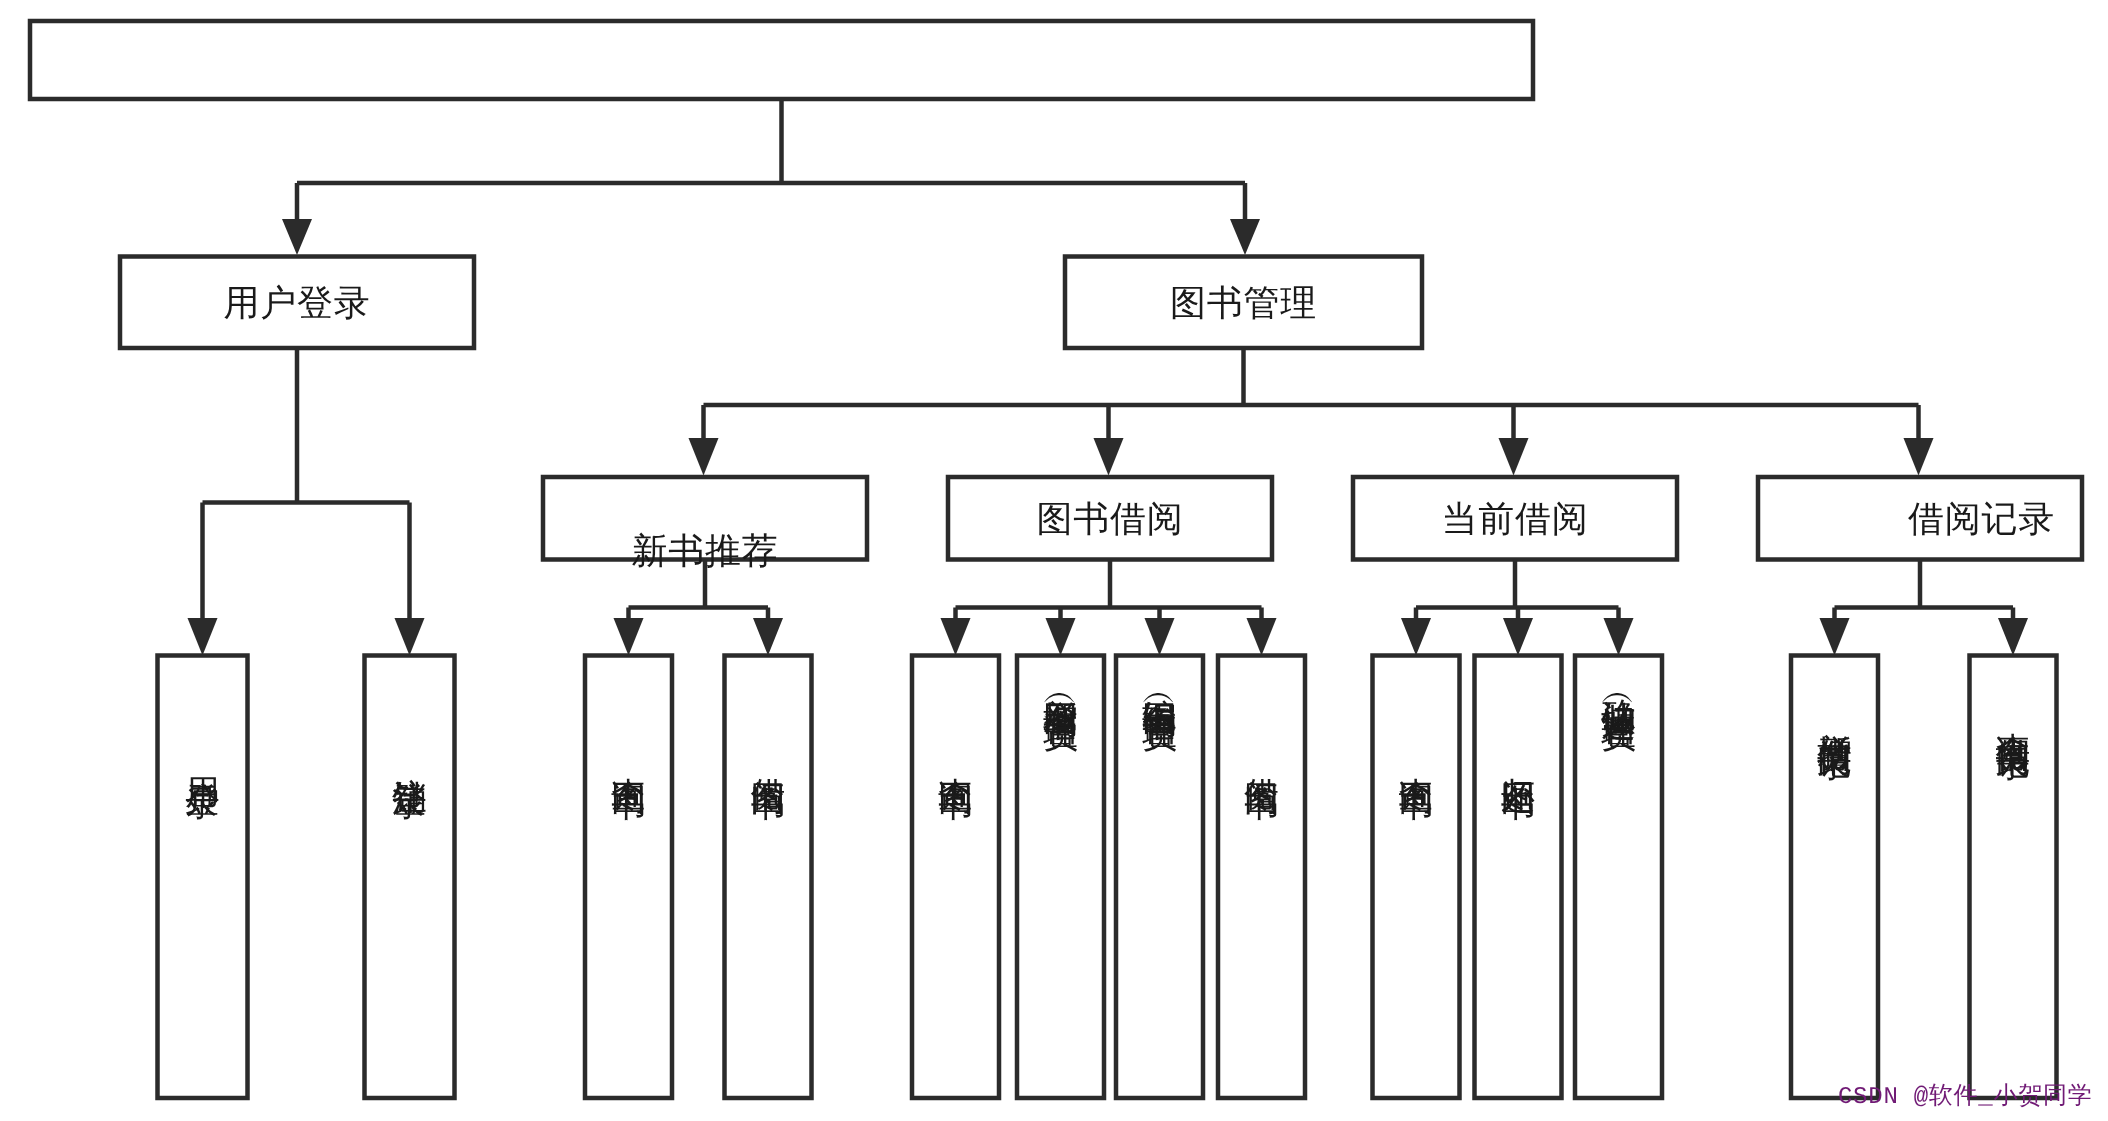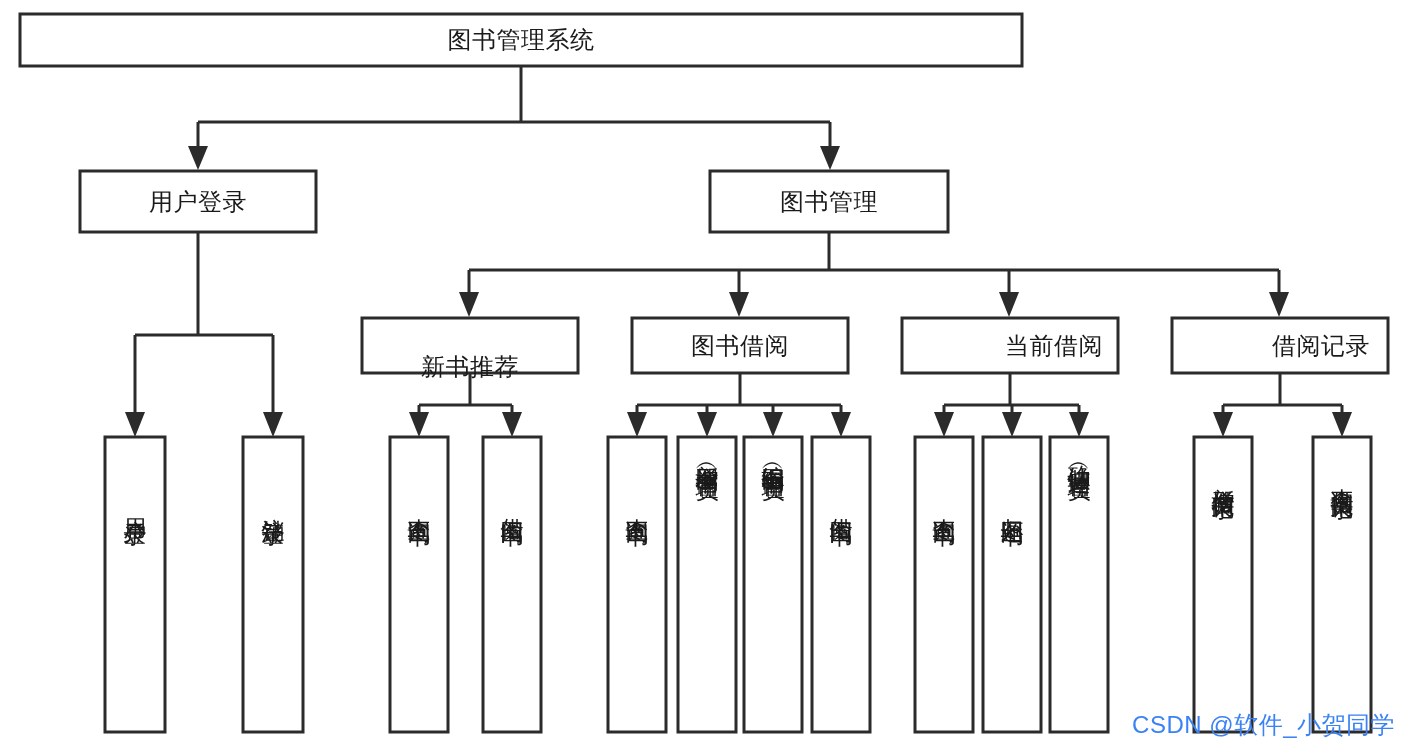--- a/index.html
+++ b/index.html
@@ -68,23 +68,23 @@
     font-family: "Liberation Sans", "DejaVu Sans", sans-serif;
     font-size: 24px;
     color: #1a1a1a;
     white-space: nowrap;
     letter-spacing: 0.5px;
   }
   #watermark {
     position: absolute;
     right: 10px;
     bottom: 6px;
-    font-family: Liberation Sans, sans-serif;
-    font-size: 24px;
-    color: #3b82f6;
+    font-family: Liberation Mono, monospace;
+    font-size: 16px;
+    color: #701a75;
     letter-spacing: 0.5px;
     white-space: nowrap;
     pointer-events: none;
   }
 </style>
 </head>
 <body>
 
 <div id="diagram-root">
 
@@ -181,41 +181,38 @@
     <rect class="node-rect" x="744" y="437" width="58" height="295"></rect>
     <rect class="node-rect" x="812" y="437" width="58" height="295"></rect>
     <rect class="node-rect" x="915" y="437" width="58" height="295"></rect>
     <rect class="node-rect" x="983" y="437" width="58" height="295"></rect>
     <rect class="node-rect" x="1050" y="437" width="58" height="295"></rect>
     <rect class="node-rect" x="1194" y="437" width="58" height="295"></rect>
     <rect class="node-rect" x="1313" y="437" width="58" height="295"></rect>
 
   </svg>
 
-  <div class="hlabel-wrap" style="left:20px; top:14px; width:1002px; height:52px;">
-    <span class="hlabel-text">图书管理系统</span>
-  </div>
 
   <div class="hlabel-wrap" style="left:80px; top:171px; width:236px; height:61px;">
     <span class="hlabel-text">用户登录</span>
   </div>
 
   <div class="hlabel-wrap" style="left:710px; top:171px; width:238px; height:61px;border-radius:19px;">
     <span class="hlabel-text">图书管理</span>
   </div>
 
   <div class="hlabel-wrap" style="left:362px; top:318px; width:216px; height:55px;margin-top:21px;">
     <span class="hlabel-text">新书推荐</span>
   </div>
 
   <div class="hlabel-wrap" style="left:632px; top:318px; width:216px; height:55px;align-items:center;">
     <span class="hlabel-text">图书借阅</span>
   </div>
 
-  <div class="hlabel-wrap" style="left:902px; top:318px; width:216px; height:55px;margin-left:44px;">
+  <div class="hlabel-wrap" style="left:902px; top:318px; width:216px; height:55px;">
     <span class="hlabel-text">当前借阅</span>
   </div>
 
   <div class="hlabel-wrap" style="left:1172px; top:318px; width:236px; height:55px;margin-left:31px;">
     <span class="hlabel-text">借阅记录</span>
   </div>
 
   <div class="vlabel-wrap" style="left:105px; top:500px; width:60px; height:230px;">
     <span class="vlabel-text">用户登录</span>
   </div>

